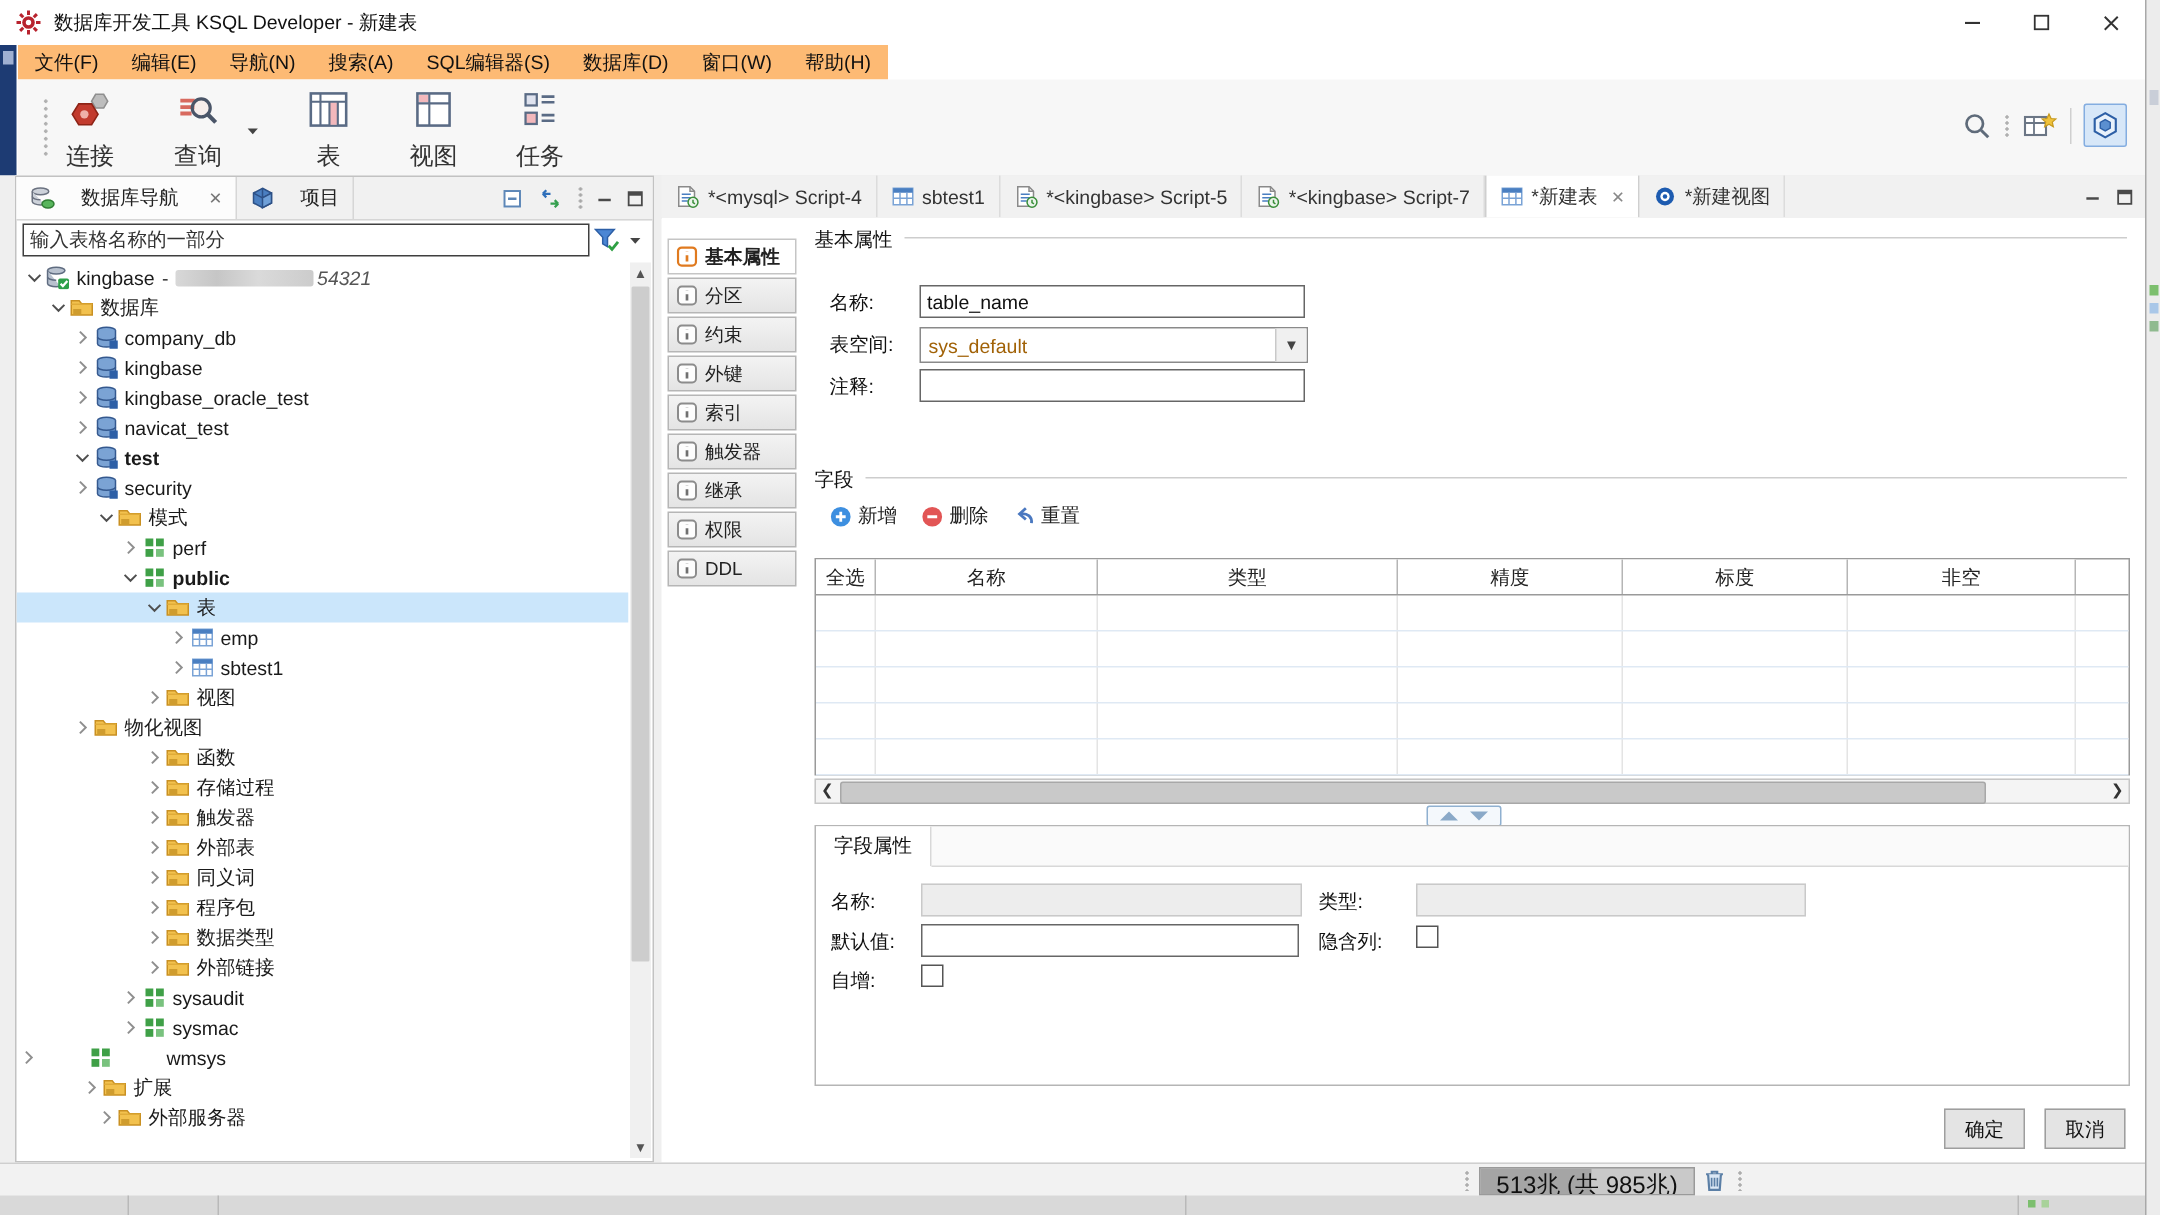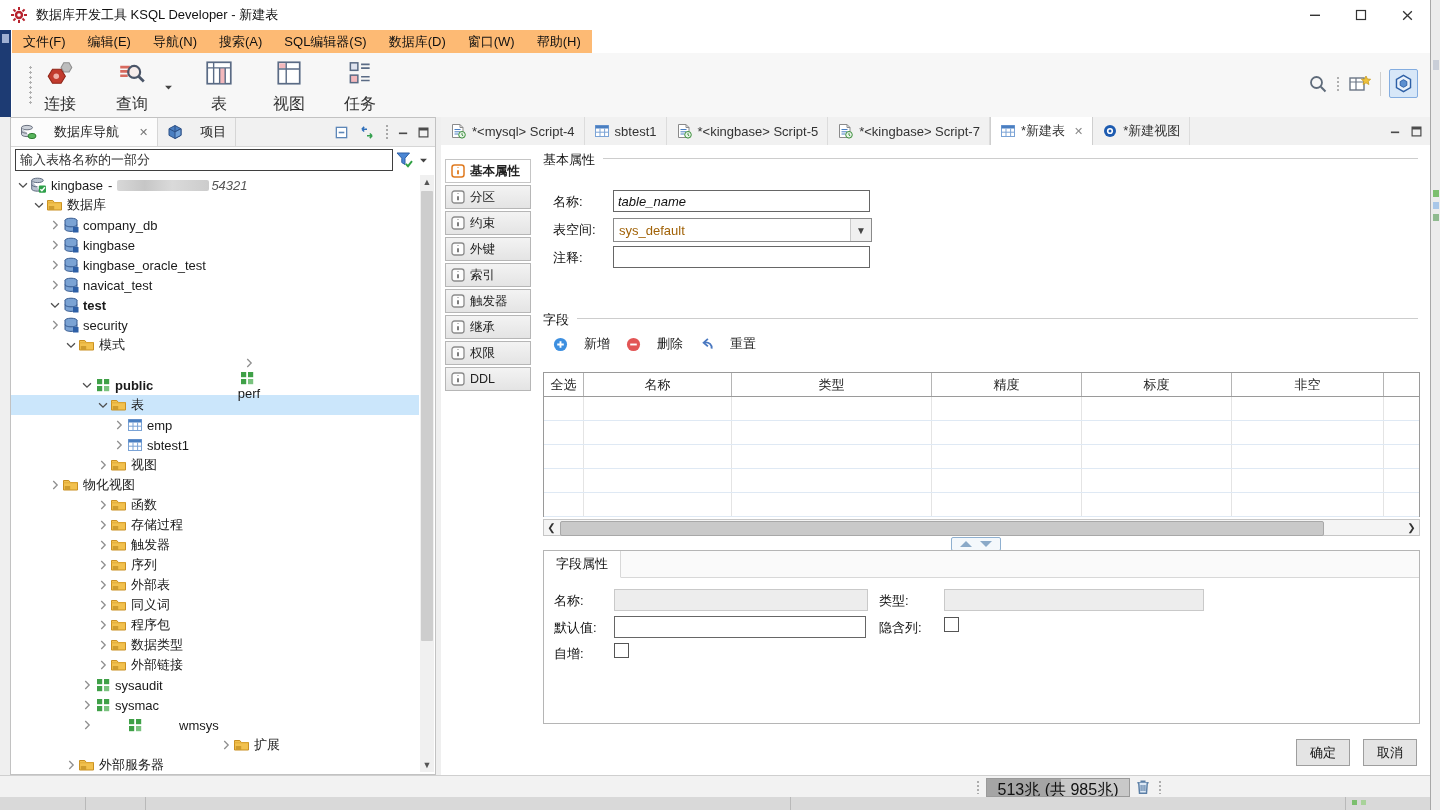--- a/index.html
+++ b/index.html
@@ -93,21 +93,21 @@
   
   .form{position:absolute;left:102px;top:0;width:877px;bottom:0;}
   .gtitle{position:absolute;font-size:13px;color:#111;background:#fff;padding-right:8px;z-index:2;}
   .gline{position:absolute;height:1px;background:#cdcdcd;left:0;right:2px;}
   .flabel{position:absolute;color:#111;}
   .finput{position:absolute;height:20px;border:1px solid #666;background:#fff;
     font:13px "Liberation Sans",sans-serif;color:#111;padding:0 4px;box-sizing:content-box;}
   .fselect{position:absolute;height:22px;border:1px solid #8a8a8a;background:#fff;display:flex;align-items:center;}
   .fselect .selval{flex:1;padding-left:5px;color:#a16207;}
   .fselect .selbtn{width:20px;height:100%;background:#f0f0f0;border-left:1px solid #c9c9c9;display:flex;align-items:center;justify-content:center;color:#444;font-size:10px;}
-  .fbtn{display:inline-flex;align-items:center;gap:16px;margin-right:16px;color:#222;}
+  .fbtn{display:inline-flex;align-items:center;gap:4px;margin-right:16px;color:#222;}
   .ftable{position:absolute;left:0;width:877px;border:1px solid #9a9a9a;background:#fff;box-sizing:border-box;}
   .fth{position:absolute;top:0;height:23px;border-right:1px solid #b5b5b5;display:flex;align-items:center;justify-content:center;
     font-size:13px;color:#222;background:#fff;box-sizing:border-box;}
   .fhline{position:absolute;left:0;right:0;top:23px;height:1px;background:#9a9a9a;}
   .fbody-row{position:absolute;left:0;right:0;height:1px;background:#dfe9f4;}
   .fvline{position:absolute;top:24px;bottom:0;width:1px;background:#e4e4e4;}
   .hsb{position:absolute;height:17px;background:#f4f4f4;border:1px solid #c6c6c6;box-sizing:border-box;}
   .hsb .harr{position:absolute;top:0;width:15px;height:15px;display:flex;align-items:center;justify-content:center;color:#333;font-size:10px;}
   .hsb .hthumb{position:absolute;top:1px;height:13px;background:#c9c9c9;border:1px solid #a8a8a8;border-radius:2px;}
   .split-handle{position:absolute;width:48px;height:12px;background:#f4f8fc;border:1px solid #8fb0d0;border-radius:2px;
@@ -469,21 +469,21 @@
             </span>
             <span class="icon ticn">
               <svg width="17" height="16" viewBox="0 0 17 16">
                 <path d="M1.5 3.5h5.3l1.6 2h7.1v7.5H1.5z" fill="#f2c14e" stroke="#c99022"></path>
                 <path d="M1.5 5.8h14" stroke="#e0ab38"></path>
                 <rect x="2.8" y="9" width="5.4" height="4" fill="#cf9c2e"></rect>
               </svg>
             </span>
             <span class="tlab">模式</span>
           </div>
-          <div class="trow" style="padding-left: 68px; flex-direction: column;">
+          <div class="trow" style="padding-left: 68px;">
             <span class="twisty">
               <svg width="14" height="14" viewBox="0 0 16 16">
                 <path d="M6 3.5l4.5 4.5L6 12.5" fill="none" stroke="#8f8f8f" stroke-width="1.5"></path>
               </svg>
             </span>
             <span class="icon ticn">
               <svg width="16" height="16" viewBox="0 0 16 16">
                 <rect x="2" y="2" width="5.2" height="5.2" fill="#3fa047"></rect>
                 <rect x="9" y="2" width="5.2" height="5.2" fill="#3fa047"></rect>
                 <rect x="2" y="9" width="5.2" height="5.2" fill="#3fa047"></rect>
@@ -634,35 +634,20 @@
                 <path d="M6 3.5l4.5 4.5L6 12.5" fill="none" stroke="#8f8f8f" stroke-width="1.5"></path>
               </svg>
             </span>
             <span class="icon ticn">
               <svg width="17" height="16" viewBox="0 0 17 16">
                 <path d="M1.5 3.5h5.3l1.6 2h7.1v7.5H1.5z" fill="#f2c14e" stroke="#c99022"></path>
                 <path d="M1.5 5.8h14" stroke="#e0ab38"></path>
                 <rect x="2.8" y="9" width="5.4" height="4" fill="#cf9c2e"></rect>
               </svg>
             </span>
-            <span class="tlab">序列</span>
-          </div>
-          <div class="trow" style="padding-left: 84px;">
-            <span class="twisty">
-              <svg width="14" height="14" viewBox="0 0 16 16">
-                <path d="M6 3.5l4.5 4.5L6 12.5" fill="none" stroke="#8f8f8f" stroke-width="1.5"></path>
-              </svg>
-            </span>
-            <span class="icon ticn">
-              <svg width="17" height="16" viewBox="0 0 17 16">
-                <path d="M1.5 3.5h5.3l1.6 2h7.1v7.5H1.5z" fill="#f2c14e" stroke="#c99022"></path>
-                <path d="M1.5 5.8h14" stroke="#e0ab38"></path>
-                <rect x="2.8" y="9" width="5.4" height="4" fill="#cf9c2e"></rect>
-              </svg>
-            </span>
             <span class="tlab">外部表</span>
           </div>
           <div class="trow" style="padding-left: 84px;">
             <span class="twisty">
               <svg width="14" height="14" viewBox="0 0 16 16">
                 <path d="M6 3.5l4.5 4.5L6 12.5" fill="none" stroke="#8f8f8f" stroke-width="1.5"></path>
               </svg>
             </span>
             <span class="icon ticn">
               <svg width="17" height="16" viewBox="0 0 17 16">
@@ -743,37 +728,37 @@
             <span class="icon ticn">
               <svg width="16" height="16" viewBox="0 0 16 16">
                 <rect x="2" y="2" width="5.2" height="5.2" fill="#3fa047"></rect>
                 <rect x="9" y="2" width="5.2" height="5.2" fill="#3fa047"></rect>
                 <rect x="2" y="9" width="5.2" height="5.2" fill="#3fa047"></rect>
                 <rect x="9" y="9" width="5.2" height="5.2" fill="#79c27e"></rect>
               </svg>
             </span>
             <span class="tlab">sysmac</span>
           </div>
-          <div class="trow" style="padding-left: 68px; gap: 32px;">
+          <div class="trow" style=" gap: 32px;">
             <span class="twisty">
               <svg width="14" height="14" viewBox="0 0 16 16">
                 <path d="M6 3.5l4.5 4.5L6 12.5" fill="none" stroke="#8f8f8f" stroke-width="1.5"></path>
               </svg>
             </span>
             <span class="icon ticn">
               <svg width="16" height="16" viewBox="0 0 16 16">
                 <rect x="2" y="2" width="5.2" height="5.2" fill="#3fa047"></rect>
                 <rect x="9" y="2" width="5.2" height="5.2" fill="#3fa047"></rect>
                 <rect x="2" y="9" width="5.2" height="5.2" fill="#3fa047"></rect>
                 <rect x="9" y="9" width="5.2" height="5.2" fill="#79c27e"></rect>
               </svg>
             </span>
             <span class="tlab">wmsys</span>
           </div>
-          <div class="trow" style="padding-left: 68px; justify-content: center;">
+          <div class="trow" style="padding-left: 42px;">
             <span class="twisty">
               <svg width="14" height="14" viewBox="0 0 16 16">
                 <path d="M6 3.5l4.5 4.5L6 12.5" fill="none" stroke="#8f8f8f" stroke-width="1.5"></path>
               </svg>
             </span>
             <span class="icon ticn">
               <svg width="17" height="16" viewBox="0 0 17 16">
                 <path d="M1.5 3.5h5.3l1.6 2h7.1v7.5H1.5z" fill="#f2c14e" stroke="#c99022"></path>
                 <path d="M1.5 5.8h14" stroke="#e0ab38"></path>
                 <rect x="2.8" y="9" width="5.4" height="4" fill="#cf9c2e"></rect>
@@ -973,21 +958,21 @@
               </span>
               <span>DDL</span>
             </div>
           </div>
 
         <div class="form">
 
           <div class="gtitle" style="left:0;top:6px;">基本属性</div>
           <div class="gline" style="top:13px;left:58px;"></div>
           <span class="flabel" style="left:10px;top:48px;">名称:</span>
-          <input class="finput" style="left: 70px; top: 45px; width: 247px; font-style: italic;" value="table_name">
+          <input class="finput" style="left: 70px; top: 45px; width: 247px;" value="table_name">
           <span class="flabel" style="left:10px;top:76px;">表空间:</span>
           <div class="fselect" style="left:70px;top:73px;width:257px;">
             <span class="selval">sys_default</span>
             <span class="selbtn">▼</span>
           </div>
           <span class="flabel" style="left:10px;top:104px;">注释:</span>
           <input class="finput" style="left: 70px; top: 101px; width: 247px;" value="">
 
           <div class="gtitle" style="left:0;top:166px;">字段</div>
           <div class="gline" style="top:173px;left:30px;"></div>

